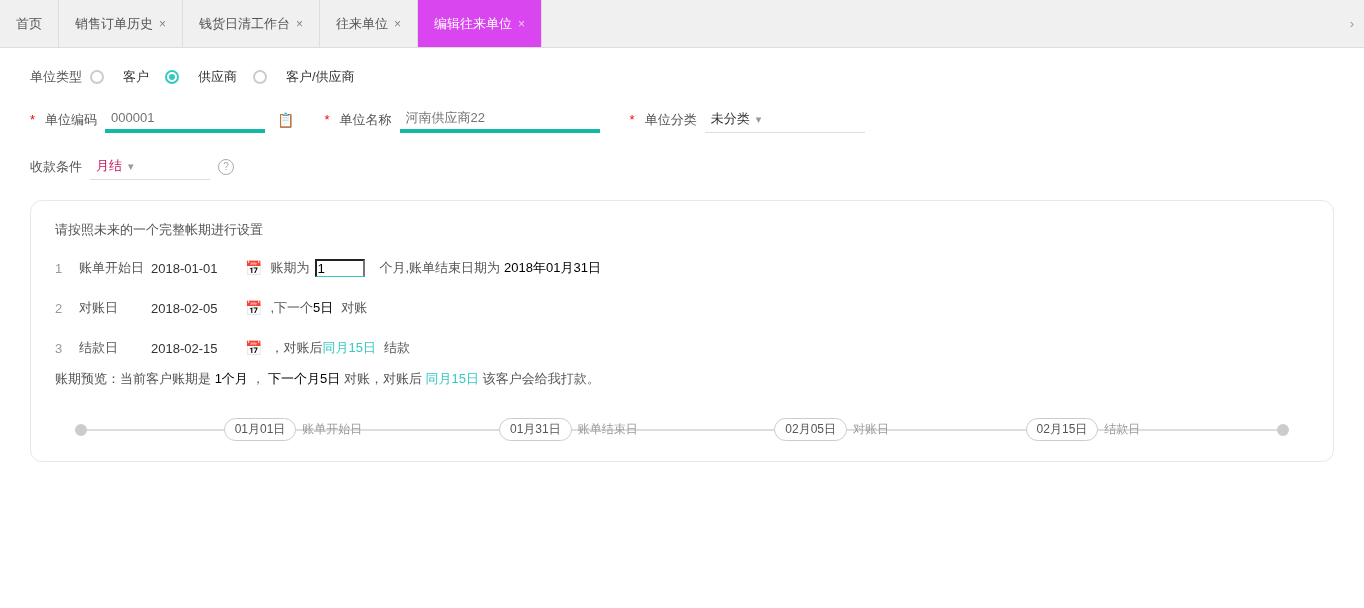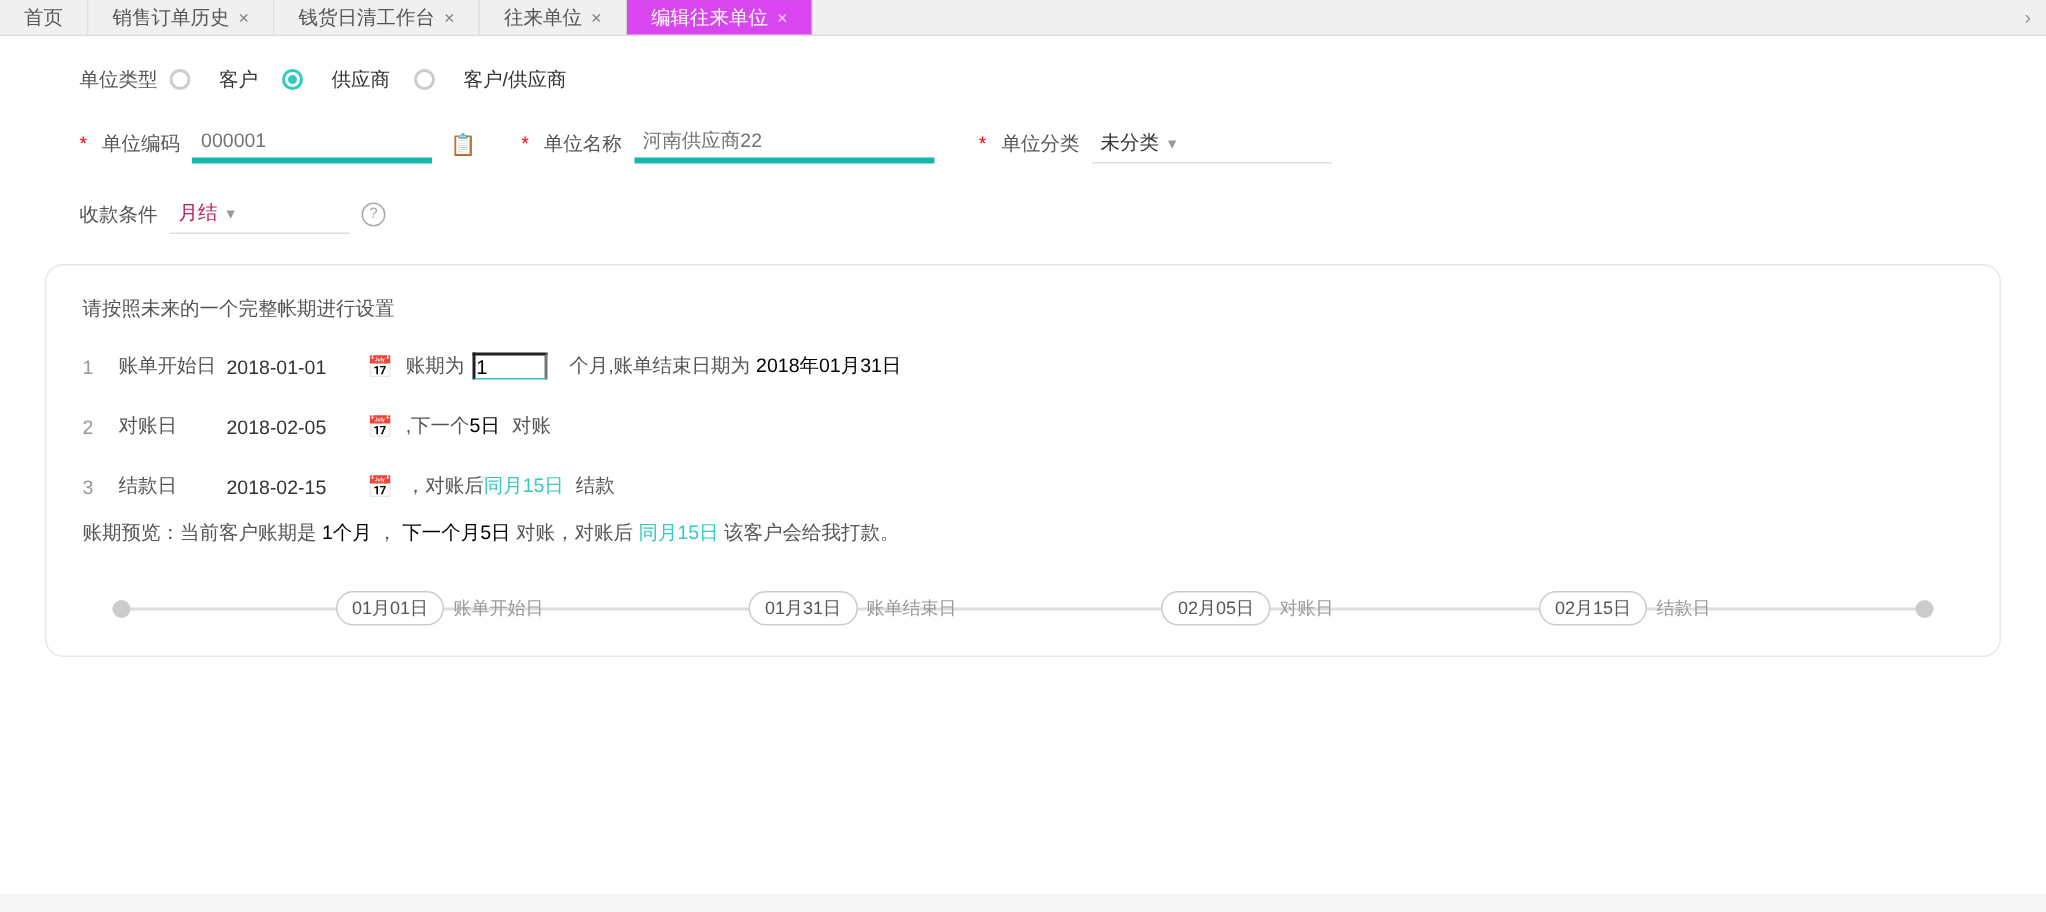--- a/index.html
+++ b/index.html
@@ -4,21 +4,21 @@
   <style>
     * { box-sizing: border-box; margin: 0; padding: 0; }
     body { font-family: 'Microsoft YaHei', Arial, sans-serif; font-size: 13px; color: #333; background: #f5f5f5; }
 
     
     .tabs-bar {
       display: flex;
       align-items: stretch;
       background: #f0f0f0;
       border-bottom: 1px solid #ddd;
-      height: 24px;
+      height: 48px;
     }
     .tab {
       display: flex;
       align-items: center;
       padding: 0 16px;
       cursor: pointer;
       border-right: 1px solid #ddd;
       background: #f0f0f0;
       color: #555;
       font-size: 13px;
@@ -50,21 +50,20 @@
       padding: 20px 30px;
       min-height: calc(100vh - 36px);
     }
 
     
     .form-row {
       display: flex;
       align-items: center;
       margin-bottom: 20px;
       gap: 30px;
-      margin-left: 23px;
     }
     .form-group {
       display: flex;
       align-items: center;
       gap: 8px;
     }
     .form-label {
       color: #555;
       white-space: nowrap;
     }

